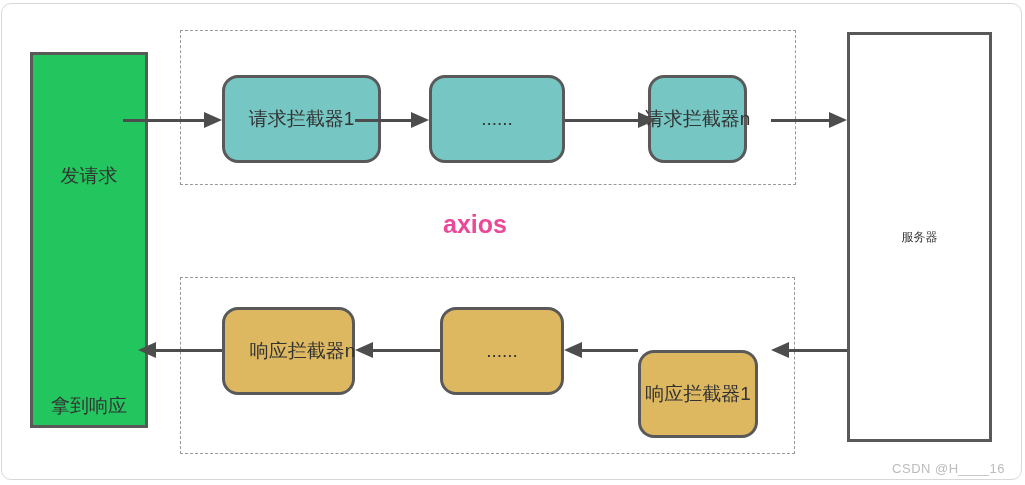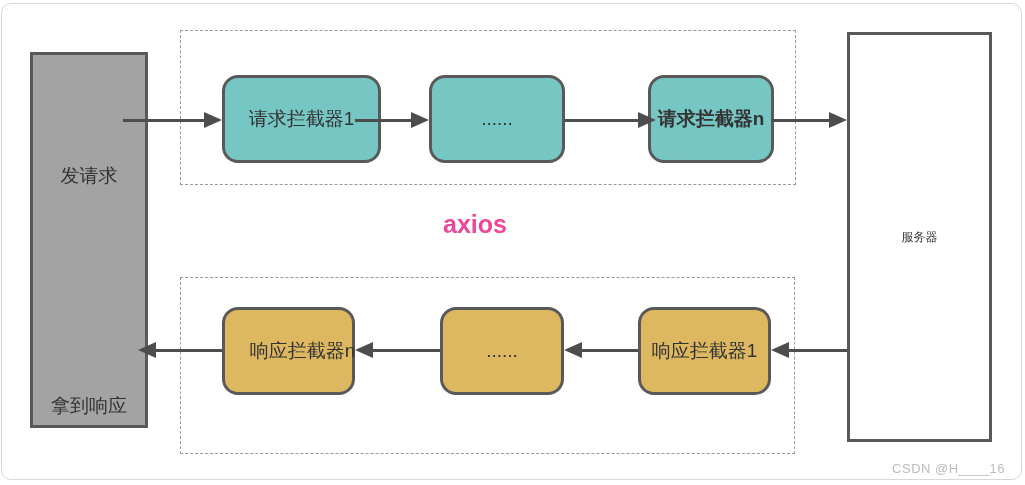--- a/index.html
+++ b/index.html
@@ -20,21 +20,21 @@
     position: absolute; left: 0; top: 0; width: 1025px; height: 485px;
     background: #ffffff;
   }
   .frame {
     position: absolute; left: 1px; top: 3px; right: 3px; bottom: 5px;
     border: 1px solid #d8d8d8; border-radius: 10px;
     pointer-events: none;
   }
   .client-box {
     position: absolute; left: 30px; top: 52px; width: 118px; height: 376px;
-    border: 3px solid var(--stroke); background: #a3a3a3;
+    border: 3px solid var(--stroke); background: #22c55e;
   }
   .client-label {
     position: absolute; left: 0; width: 100%; text-align: center;
     font-size: 19px; color: var(--text); white-space: nowrap;
   }
   .client-label.send { top: 108px; }
   .client-label.receive { top: 338px; }
   .dashed-box {
     position: absolute; border: 1px dashed var(--dashed-border);
     background: transparent;
@@ -85,25 +85,25 @@
     <div class="client-label receive">拿到响应</div>
   </div>
 
   <div class="dashed-box top"></div>
   <div class="dashed-box bottom"></div>
 
   <div class="axios-label">axios</div>
 
   <div class="node teal" style="left:222px;width:159px;">请求拦截器1</div>
   <div class="node teal" style="left:429px;width:136px;">......</div>
-  <div class="node teal" style="left:648px;width:126px;font-weight:bold;">请求拦截器n</div>
+  <div class="node teal" style="left:648px;width:99px;">请求拦截器n</div>
 
   <div class="node gold" style="left:222px;width:133px;padding-left:28px;">响应拦截器n</div>
   <div class="node gold" style="left:440px;width:124px;">......</div>
-  <div class="node gold" style="left:638px;width:133px;">响应拦截器1</div>
+  <div class="node gold" style="left:638px;width:120px;margin-top:43px;">响应拦截器1</div>
 
   <div class="server-box">
     <span>服务器</span>
   </div>
 
   <div class="arrow-line" style="left:123px;top:119px;width:82px;"></div>
   <div class="arrow-head right" style="left:204px;top:112px;"></div>
 
   <div class="arrow-line" style="left:355px;top:119px;width:57px;"></div>
   <div class="arrow-head right" style="left:411px;top:112px;"></div>

